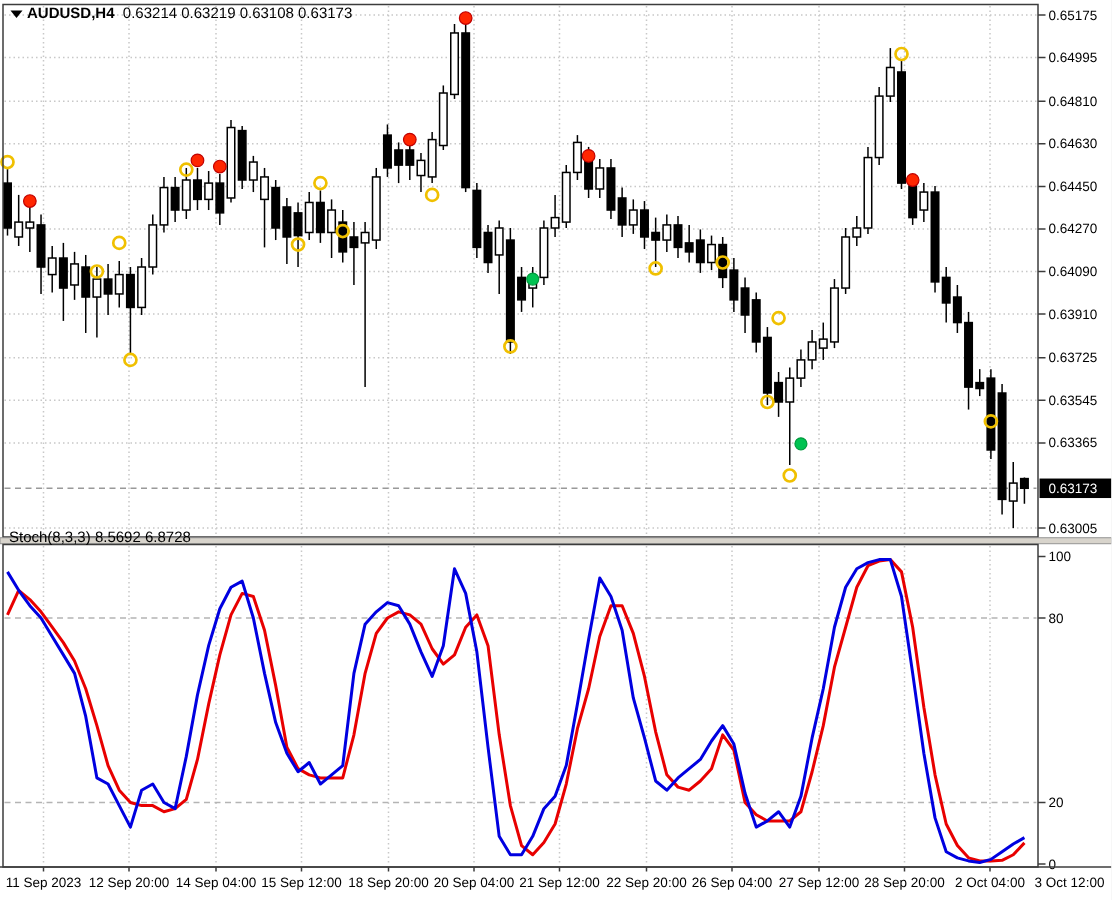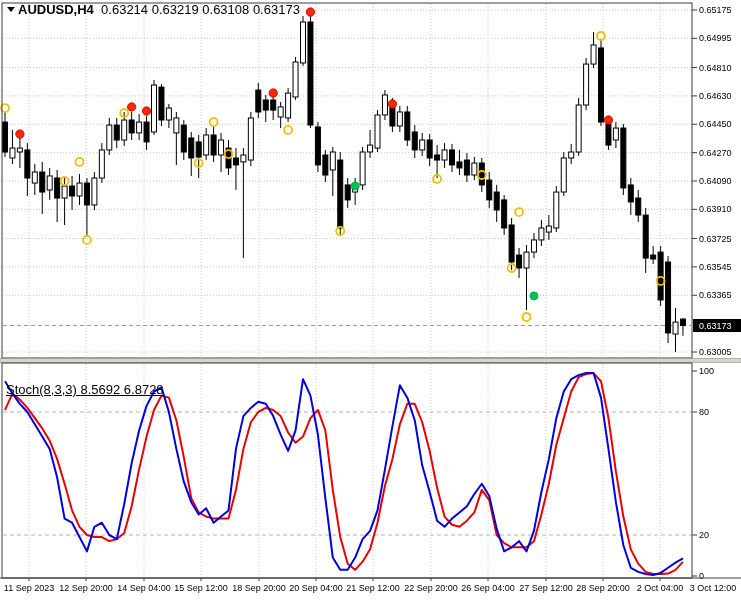--- a/index.html
+++ b/index.html
@@ -1,25 +1,25 @@
 <!DOCTYPE html>
 <html><head>
 <meta charset="utf-8">
 <style>
   html,body{margin:0;padding:0;background:#f0f0f0;}
   #win{position:relative;width:741px;height:600px;background:#ffffff;overflow:hidden;
        font-family:"Liberation Sans",sans-serif;}
   #chart-root, #chart-root svg{position:absolute;left:0;top:0;}
-  .overlay{position:absolute;font-size:13px;color:#000;white-space:nowrap;line-height:11px;text-align:right;}
+  .overlay{position:absolute;font-size:10px;color:#000;white-space:nowrap;line-height:11px;text-align:right;}
   #title-bar{left:18px;top:4px;}
   #title-bar .sym{font-weight:bold;}
   #dd-tri{position:absolute;left:7px;top:7px;width:0;height:0;
           border-left:4px solid transparent;border-right:4px solid transparent;
           border-top:5px solid #000;}
-  #stoch-bar{left:6px;top:384px;text-decoration:underline;}
+  #stoch-bar{left:6px;top:353px;}
 </style>
 </head>
 <body>
 
 <div id="win">
   <div id="chart-root">
       <svg width="741" height="600">
         <rect x="0" y="0" width="741" height="600" fill="#ffffff"></rect>
         <g>
           <line x1="29" y1="4" x2="29" y2="357" stroke="#c8c8c8" stroke-dasharray="1 2"></line>

